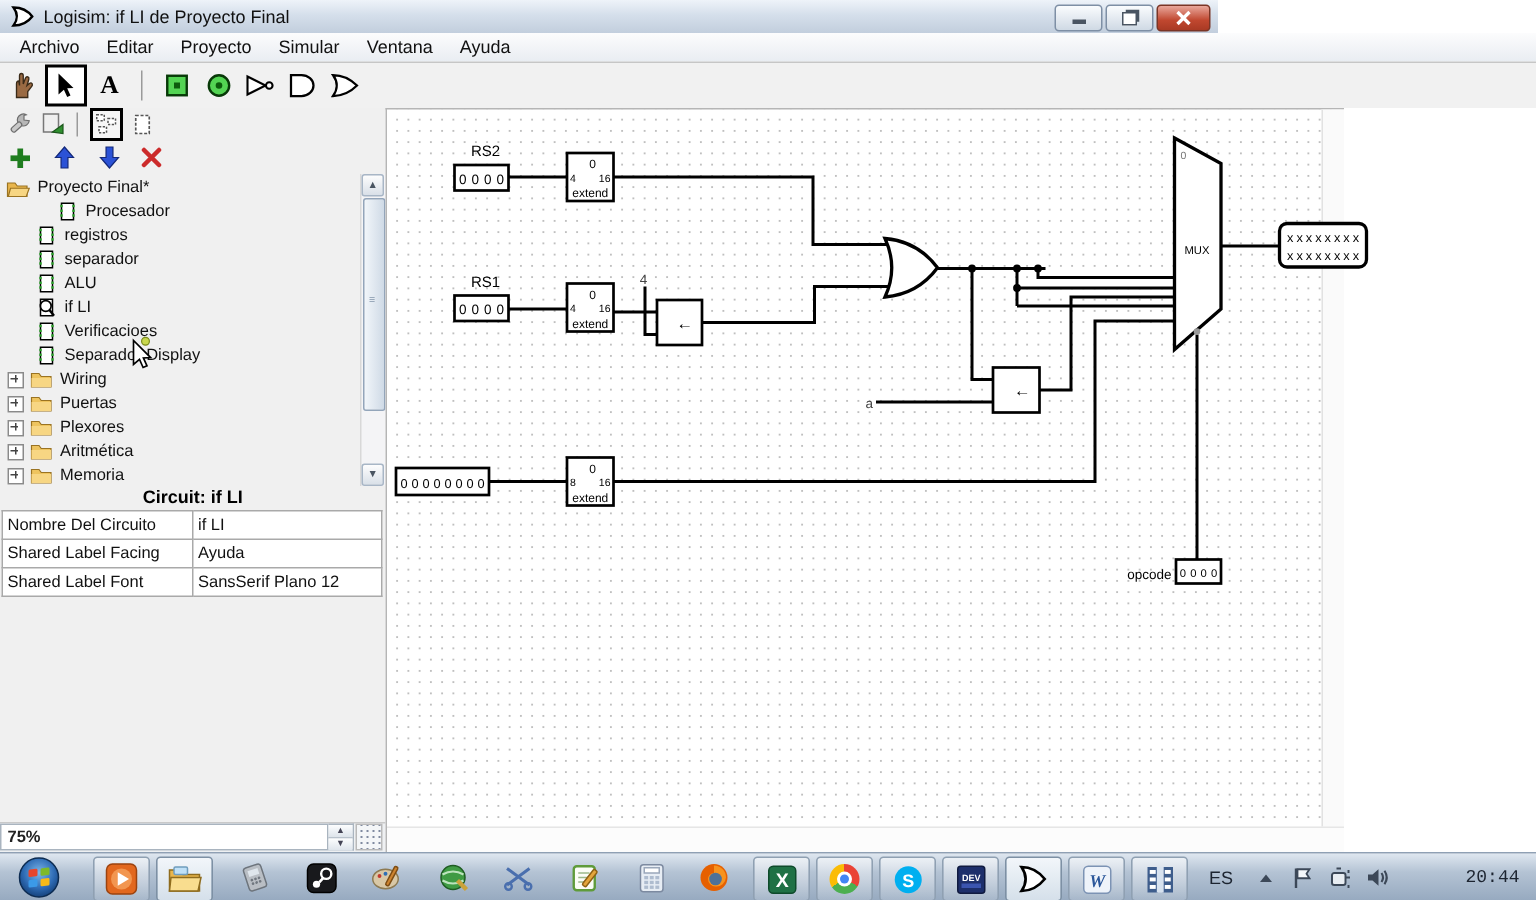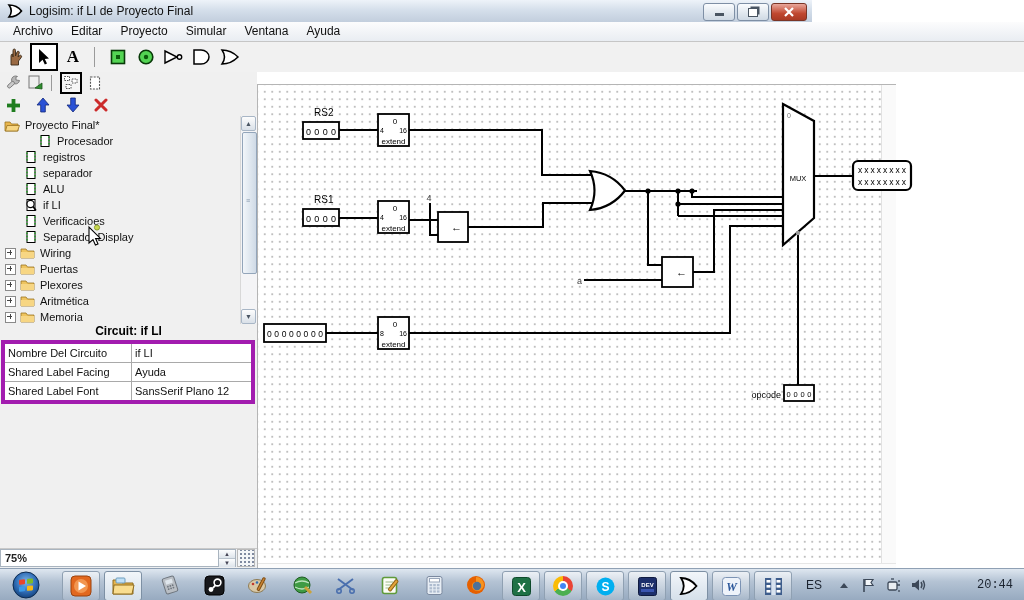--- a/index.html
+++ b/index.html
@@ -44,37 +44,37 @@
   .plusbox:after{content:"";position:absolute;left:3.5px;top:1px;width:1px;height:5px;background:#444;}
   .vsb{position:absolute;left:240px;top:44px;width:16px;height:208px;background:#f4f4f6;border-left:1px solid #d8d8d8;}
   .vsb .arr{position:absolute;left:0;width:15px;height:15px;background:linear-gradient(#fdfdfd,#d9e0e8);
      border:1px solid #a8b6c6;box-sizing:border-box;color:#4a5562;font-size:7px;text-align:center;line-height:14px;border-radius:2px;}
   .vsb .thumb{position:absolute;left:1px;top:16px;width:13px;height:140px;border:1px solid #93a5ba;border-radius:2px;
      background:linear-gradient(90deg,#f2f6fa,#cfdae6);}
   .vsb .grip{position:absolute;left:3px;top:66px;width:7px;font-size:7px;color:#8496ab;line-height:3px;}
   
   .attr-header{position:absolute;left:0;top:252px;width:257px;height:16px;text-align:center;
      font-weight:bold;font-size:12px;color:#000;}
-  .attr-table{position:absolute;left:1px;top:268px;width:254px;border:4px solid #a21caf;background:#fff;border-collapse:collapse;}
+  .attr-table{position:absolute;left:1px;top:268px;width:254px;border:1px solid #a21caf;background:#fff;border-collapse:collapse;}
   .attr-table td{border:1px solid #a9a9a9;font-size:11px;color:#111;height:18px;padding:0 3px;}
   .attr-table td.c1{width:120px;}
   
   .zoombar{position:absolute;left:0;top:476px;width:257px;height:20px;background:#eef0f2;border-top:1px solid #c9c9c9;display:flex;}
   .zoomfield{width:219px;height:18px;background:#fff;border:1px solid #a9b4bf;box-sizing:border-box;
      font-size:11px;color:#222;padding:2px 0 0 4px;font-weight:bold;}
   .spin{width:17px;height:18px;border:1px solid #a9b4bf;border-left:none;box-sizing:border-box;display:flex;flex-direction:column;}
   .spin div{flex:1;background:linear-gradient(#fcfdfe,#dde4eb);font-size:6px;color:#445;text-align:center;line-height:8px;border-bottom:1px solid #b8c2cc;}
   .spin div:last-child{border-bottom:none;}
   .gridbtn{width:18px;height:18px;border:1px solid #b9b9b9;margin-left:1px;box-sizing:border-box;
      background-image:radial-gradient(#7f8aa0 0.8px,transparent 0.9px);background-size:4px 4px;background-position:1px 2px;background-color:#f4f6f8;}
   
   .canvas{position:absolute;left:257px;top:72px;width:639px;height:496px;background:#fff;
      border-left:1px solid #b5b5b5;border-top:1px solid #b5b5b5;box-sizing:border-box;
      background-image:radial-gradient(#bfbfbf 0.8px,transparent 0.9px);
-     background-size:7.5px 7.5px;background-position:3px 3px;margin-top:12px;}
+     background-size:7.5px 7.5px;background-position:3px 3px;}
   .canvas .strip-r{position:absolute;right:0;top:0;width:14px;height:100%;background:#fafafa;border-left:1px solid #e2e2e2;}
   .canvas .strip-b{position:absolute;left:0;bottom:0;width:100%;height:16px;background:#fcfcfc;border-top:1px solid #e6e6e6;}
   .circuit-svg{position:absolute;left:0;top:0;}
   
   .cursor{position:absolute;left:86px;top:224px;z-index:60;}
   
   .taskbar{position:absolute;left:0;top:568px;width:1024px;height:32px;
      background:linear-gradient(#dfe7f0,#b4c3d4 40%,#97aac0);border-top:1px solid #8fa0b4;box-sizing:border-box;}
   .tk{position:absolute;top:2px;width:36px;height:28px;display:flex;align-items:center;justify-content:center;border-radius:3px;}
   .tk.framed{border:1px solid #8fa0b2;background:linear-gradient(rgba(255,255,255,.55),rgba(255,255,255,.15));}

